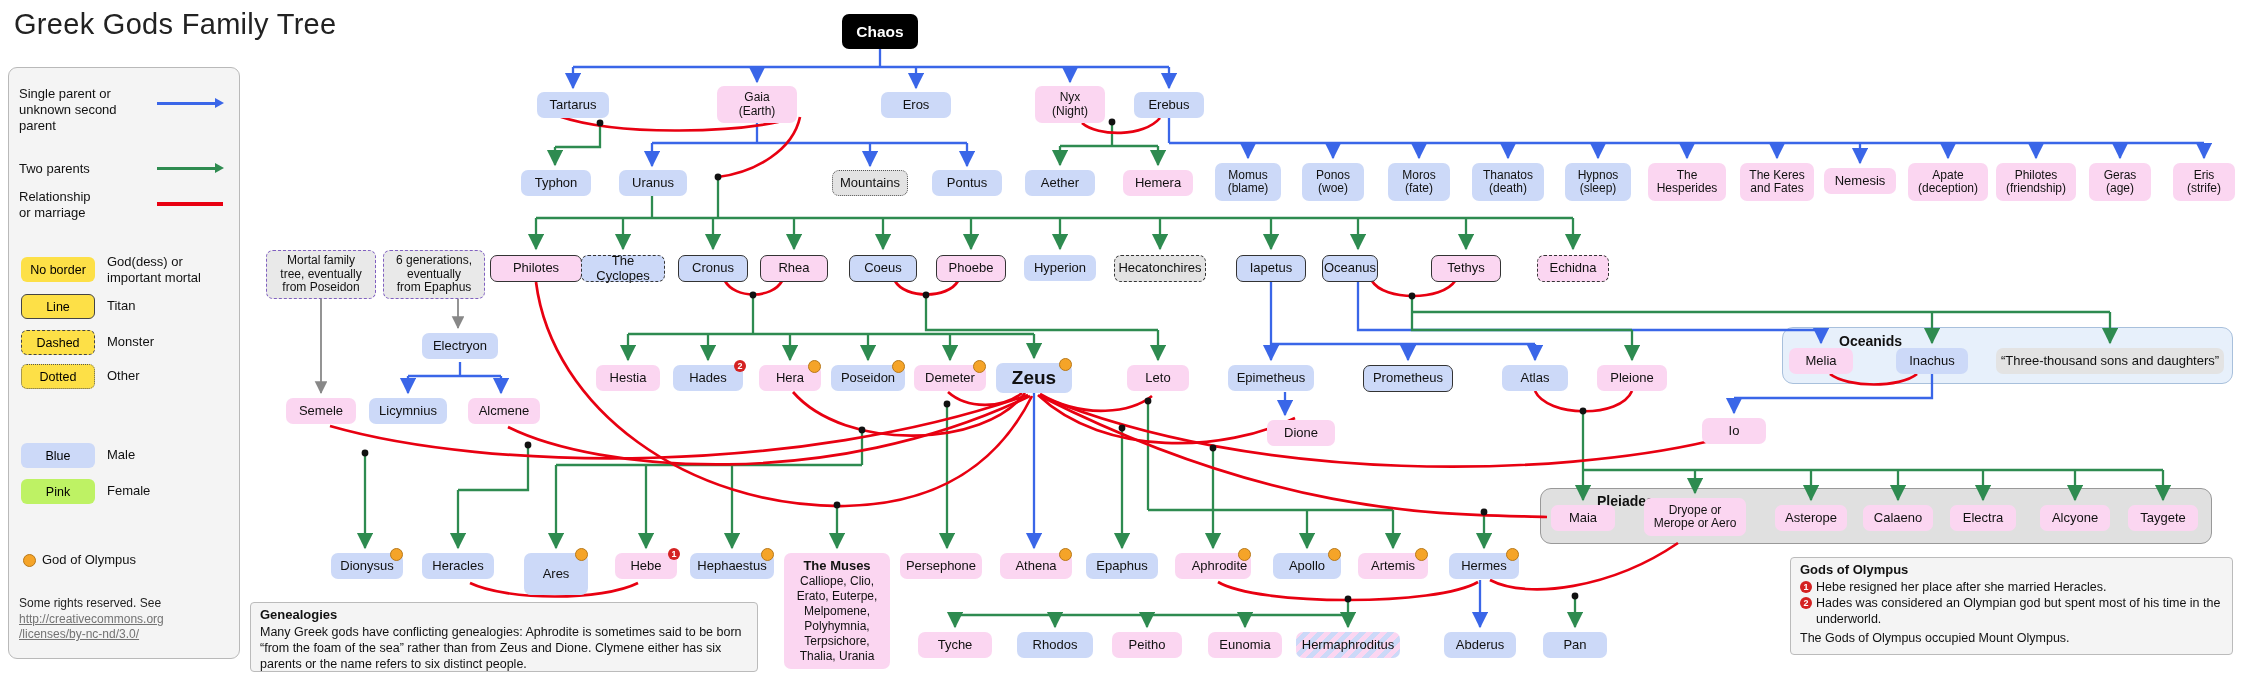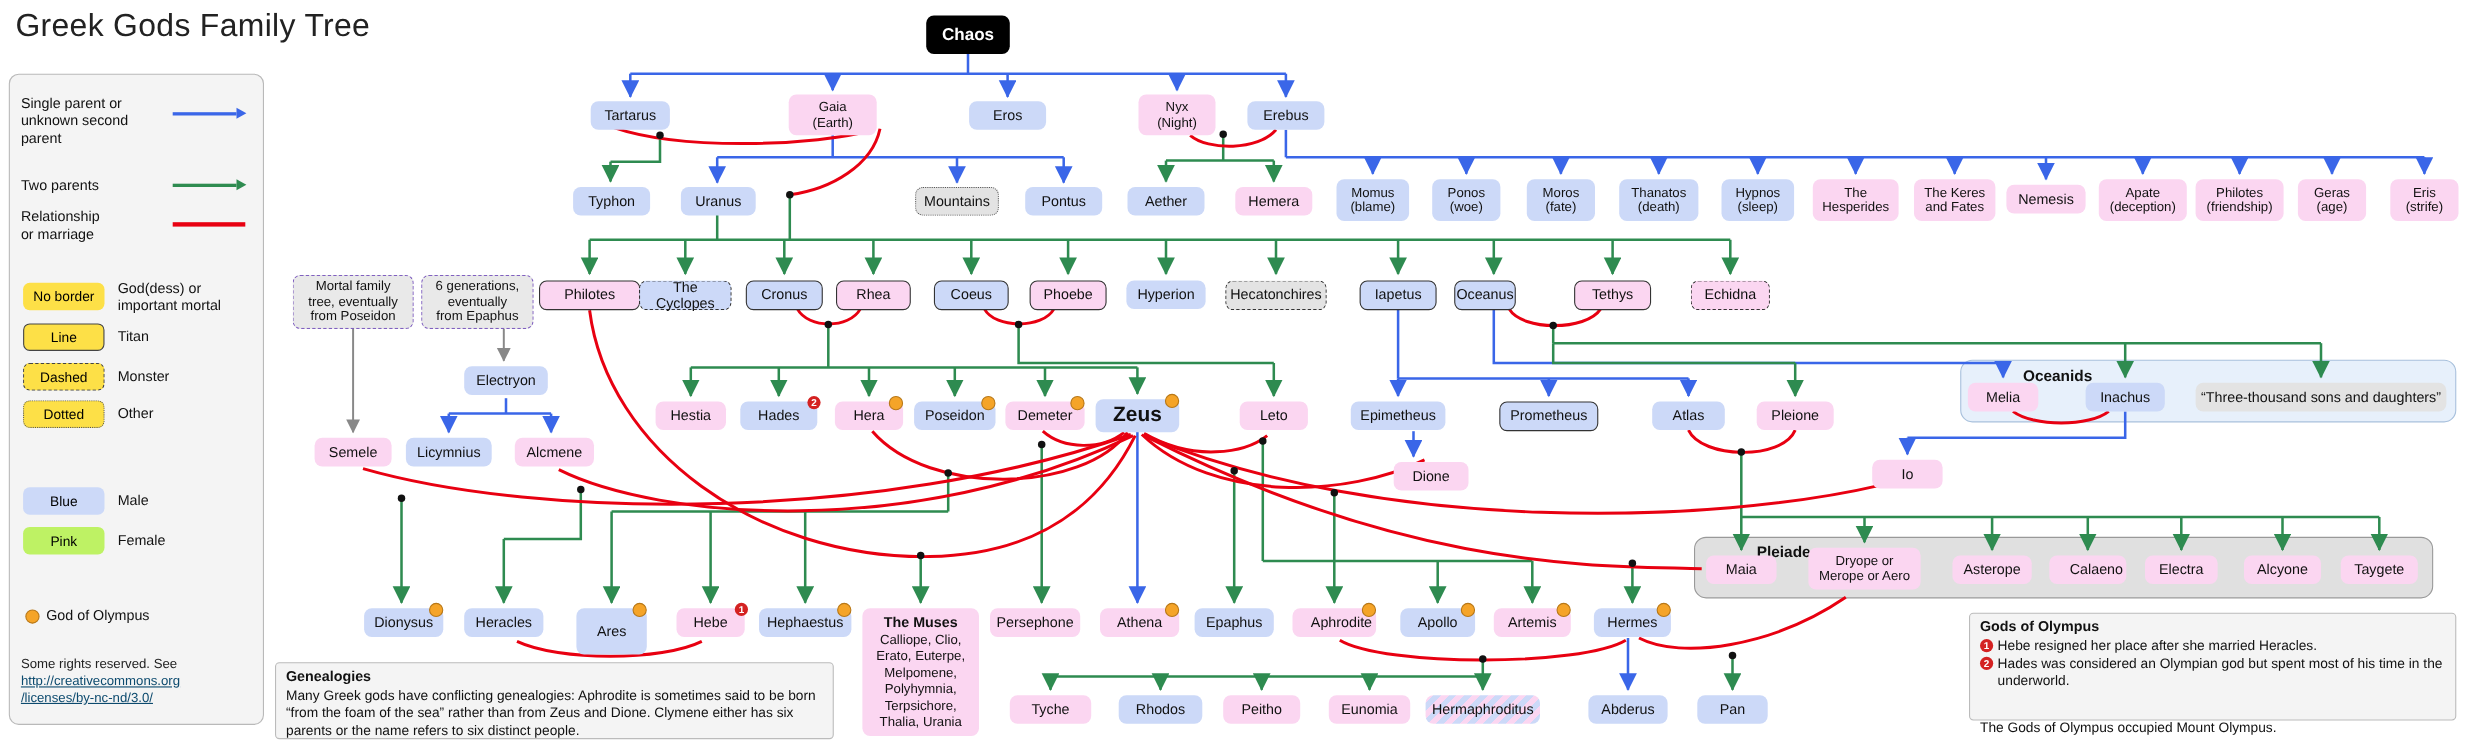--- a/index.html
+++ b/index.html
@@ -18,21 +18,21 @@
   .arr.c-red{background:#e80011;height:3.5px;}
   .lg-box{position:absolute;left:12px;width:74px;height:25px;background:#fde047;border-radius:6px;
           display:flex;align-items:center;justify-content:center;font-size:12.5px;box-sizing:border-box;}
   .lg-box.b-line{border:1.3px solid #444;}
   .lg-box.b-dash{border:1.6px dashed #444;}
   .lg-box.b-dot{border:1.5px dotted #555;}
   .lg-box.s-male{background:#ccd9f8;}
   .lg-box.s-female{background:#bef264;}
   .lg-dot{position:absolute;width:11px;height:11px;border-radius:50%;background:#f5a428;border:1px solid #b87818;}
   .lg-lic{position:absolute;font-size:12px;line-height:1.3;color:#222;}
-  .lg-link{color:#0c4a6e;text-decoration:underline;cursor:pointer;display:block;}
+  .lg-link{color:#737373;text-decoration:underline;cursor:pointer;display:block;}
   
   .grp{position:absolute;border-radius:11px;box-sizing:border-box;z-index:0;}
   .grp.oceanids{background:#e7f0fb;border:1px solid #a8c0dc;}
   .grp.pleiades{background:#e0e0e0;border:1px solid #999;}
   .grp-title{position:absolute;font-weight:bold;font-size:14px;color:#111;}
   #edges{position:absolute;left:0;top:0;z-index:1;}
   .node{position:absolute;display:flex;flex-direction:column;align-items:center;justify-content:center;
         text-align:center;border-radius:7px;font-size:13px;line-height:1.12;color:#111;
         box-sizing:border-box;white-space:pre-line;padding:1px 3px;z-index:2;}
   .node.two{font-size:12px;}
@@ -50,21 +50,21 @@
        background:#f5a428;border:1px solid #b87818;}
   .bdg{position:absolute;right:-3px;top:-5px;width:12px;height:12px;border-radius:50%;background:#d42222;
        color:#fff;font-size:9px;line-height:12px;font-weight:bold;text-align:center;}
   
   .notebox{position:absolute;background:#f4f4f4;border:1px solid #bbb;border-radius:4px;
            box-sizing:border-box;padding:4px 9px;font-size:12.5px;line-height:1.28;color:#111;z-index:2;}
   .notebox .nb-title{font-weight:bold;font-size:13px;}
   .nb-item{display:flex;align-items:flex-start;}
   .nb-badge{flex:0 0 auto;width:12px;height:12px;border-radius:50%;background:#d42222;color:#fff;
             font-size:9px;line-height:12px;font-weight:bold;text-align:center;margin:2px 4px 0 0;}
-  .nb-footer{margin-top:26px;}
+  .nb-footer{margin-top:3px;}
 </style>
 </head>
 <body>
 
 <div id="canvas">
   <div id="page-title">Greek Gods Family Tree</div>
 
   <div id="legend">
     <div class="lg-label" style="left:10px;top:18px;">Single parent or
 unknown second
@@ -362,21 +362,21 @@
     <div class="node o" style="left: 1996px; top: 348px; width: 228px; height: 26px;"><span>“Three-thousand sons and daughters”</span></div>
     <div class="node f" style="left: 286px; top: 398px; width: 70px; height: 26px;"><span>Semele</span></div>
     <div class="node m" style="left: 369px; top: 398px; width: 78px; height: 26px;"><span>Licymnius</span></div>
     <div class="node f" style="left: 468px; top: 398px; width: 72px; height: 26px;"><span>Alcmene</span></div>
     <div class="node f" style="left: 1267px; top: 420px; width: 68px; height: 26px;"><span>Dione</span></div>
     <div class="node f" style="left: 1702px; top: 418px; width: 64px; height: 26px;"><span>Io</span></div>
     <div class="node f" style="left: 1551px; top: 505px; width: 64px; height: 26px;"><span>Maia</span></div>
     <div class="node f two" style="left: 1644px; top: 498px; width: 102px; height: 38px;"><span>Dryope or
 Merope or Aero</span></div>
     <div class="node f" style="left: 1775px; top: 505px; width: 72px; height: 26px;"><span>Asterope</span></div>
-    <div class="node f" style="left: 1863px; top: 505px; width: 70px; height: 26px; align-items: flex-end;"><span>Calaeno</span></div>
+    <div class="node f" style="left: 1863px; top: 505px; width: 70px; height: 26px;"><span>Calaeno</span></div>
     <div class="node f" style="left: 1950px; top: 505px; width: 66px; height: 26px;"><span>Electra</span></div>
     <div class="node f" style="left: 2040px; top: 505px; width: 70px; height: 26px;"><span>Alcyone</span></div>
     <div class="node f" style="left: 2128px; top: 505px; width: 70px; height: 26px;"><span>Taygete</span></div>
     <div class="node m" style="left: 331px; top: 553px; width: 72px; height: 26px;"><span>Dionysus</span><span class="oly"></span></div>
     <div class="node m" style="left: 422px; top: 553px; width: 72px; height: 26px;"><span>Heracles</span></div>
     <div class="node m" style="left: 524px; top: 553px; width: 64px; height: 42px;"><span>Ares</span><span class="oly"></span></div>
     <div class="node f" style="left: 615px; top: 553px; width: 62px; height: 26px;"><span>Hebe</span><span class="bdg">1</span></div>
     <div class="node m" style="left: 690px; top: 553px; width: 84px; height: 26px;"><span>Hephaestus</span><span class="oly"></span></div>
     <div class="node f muses" style="left: 784px; top: 553px; width: 106px; height: 116px;"><span class="nl">The Muses</span><span>Calliope, Clio,
 Erato, Euterpe,

